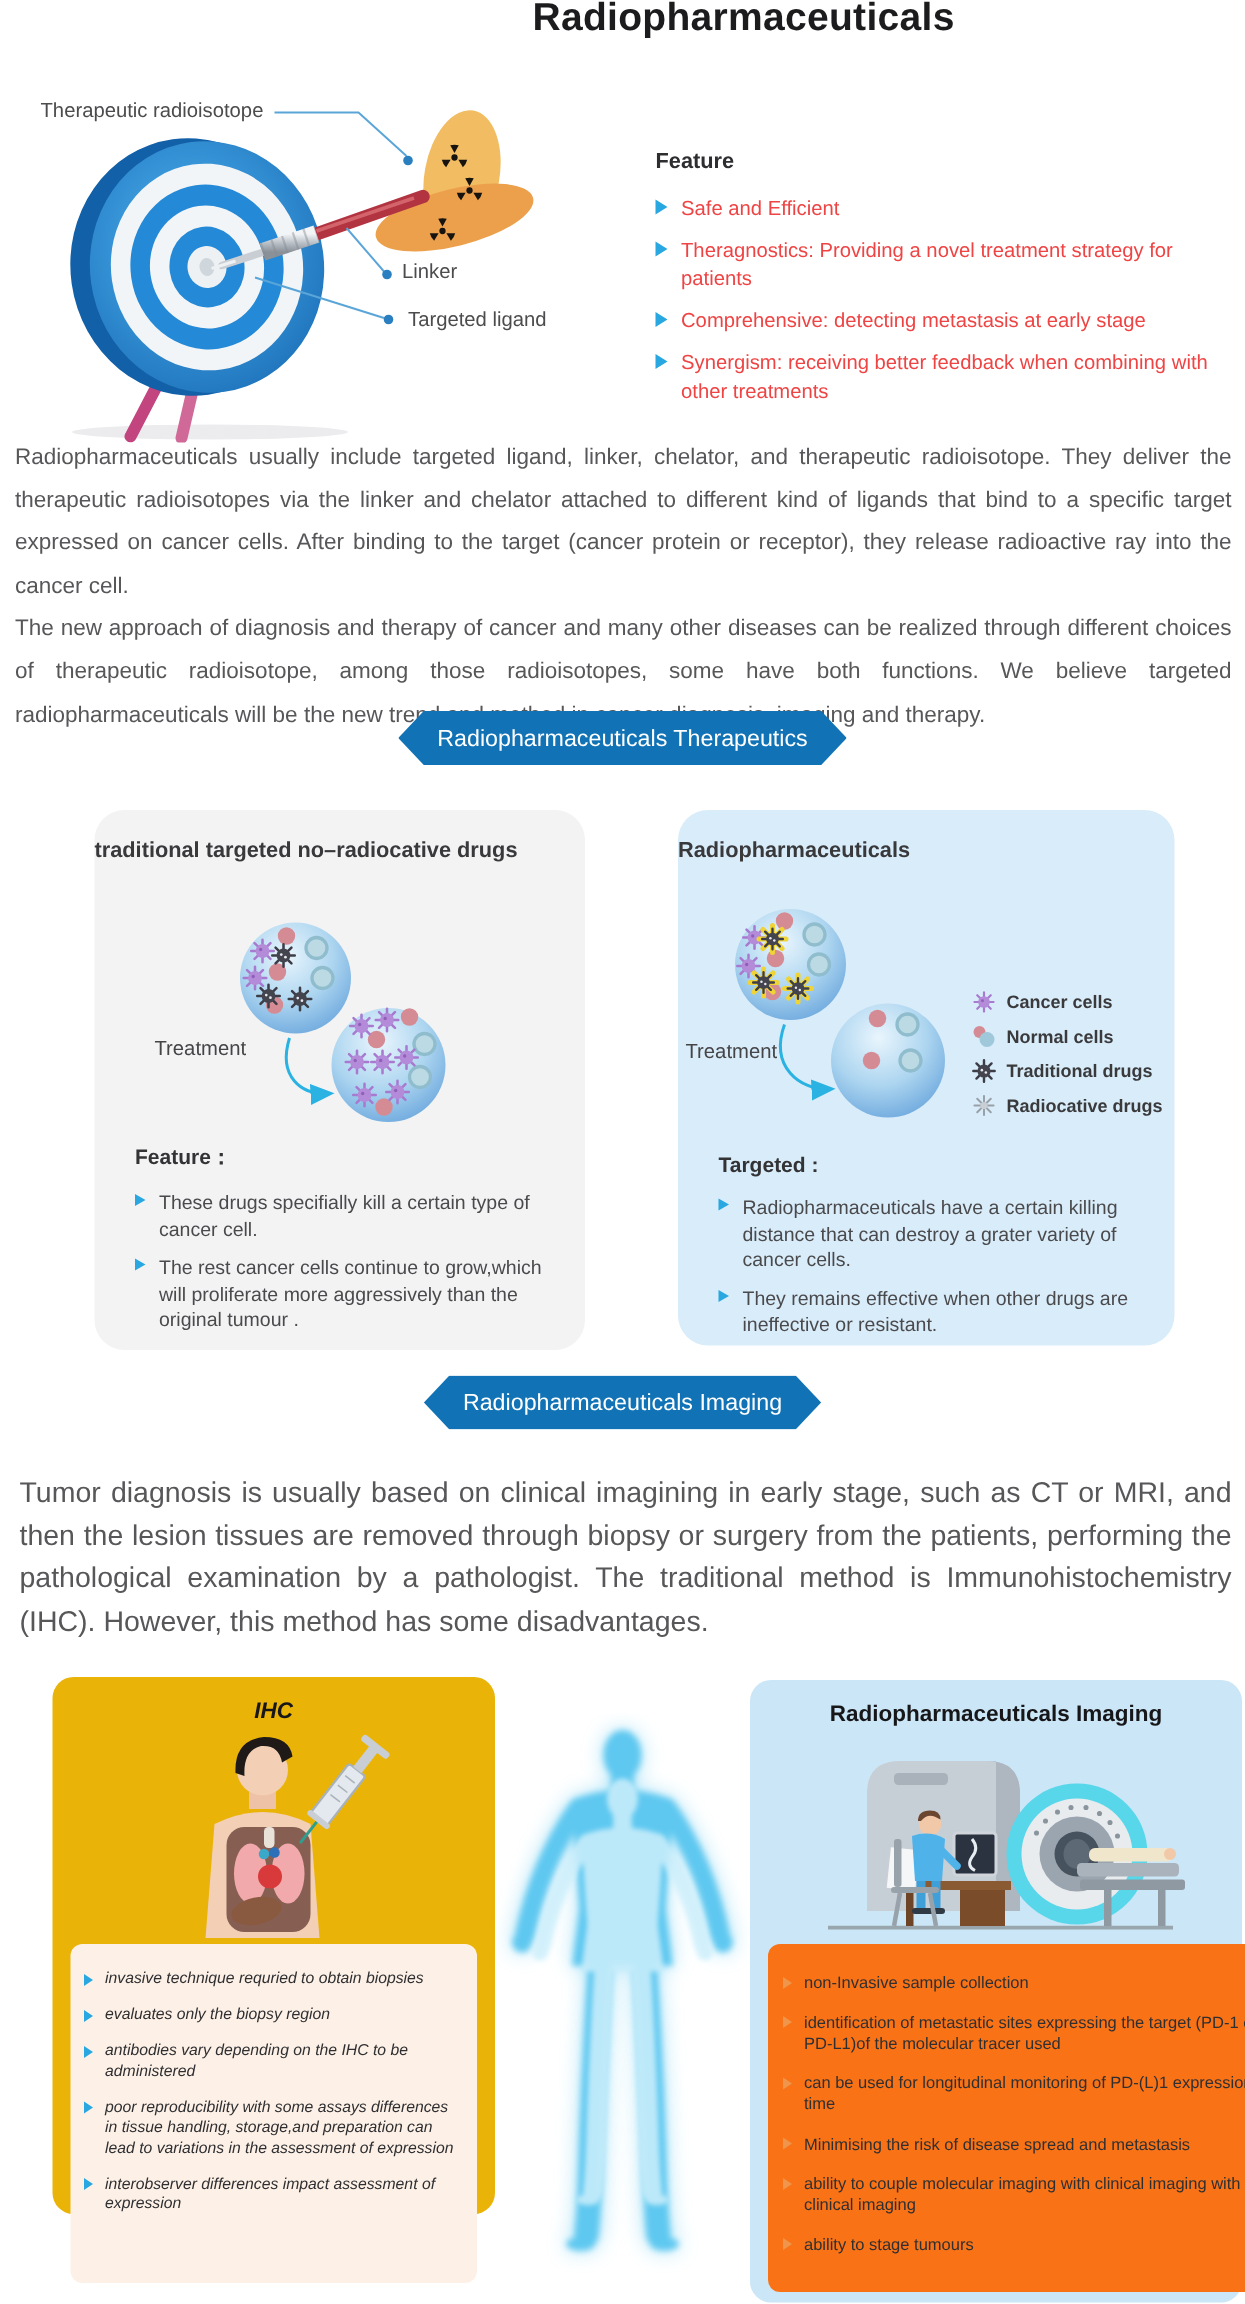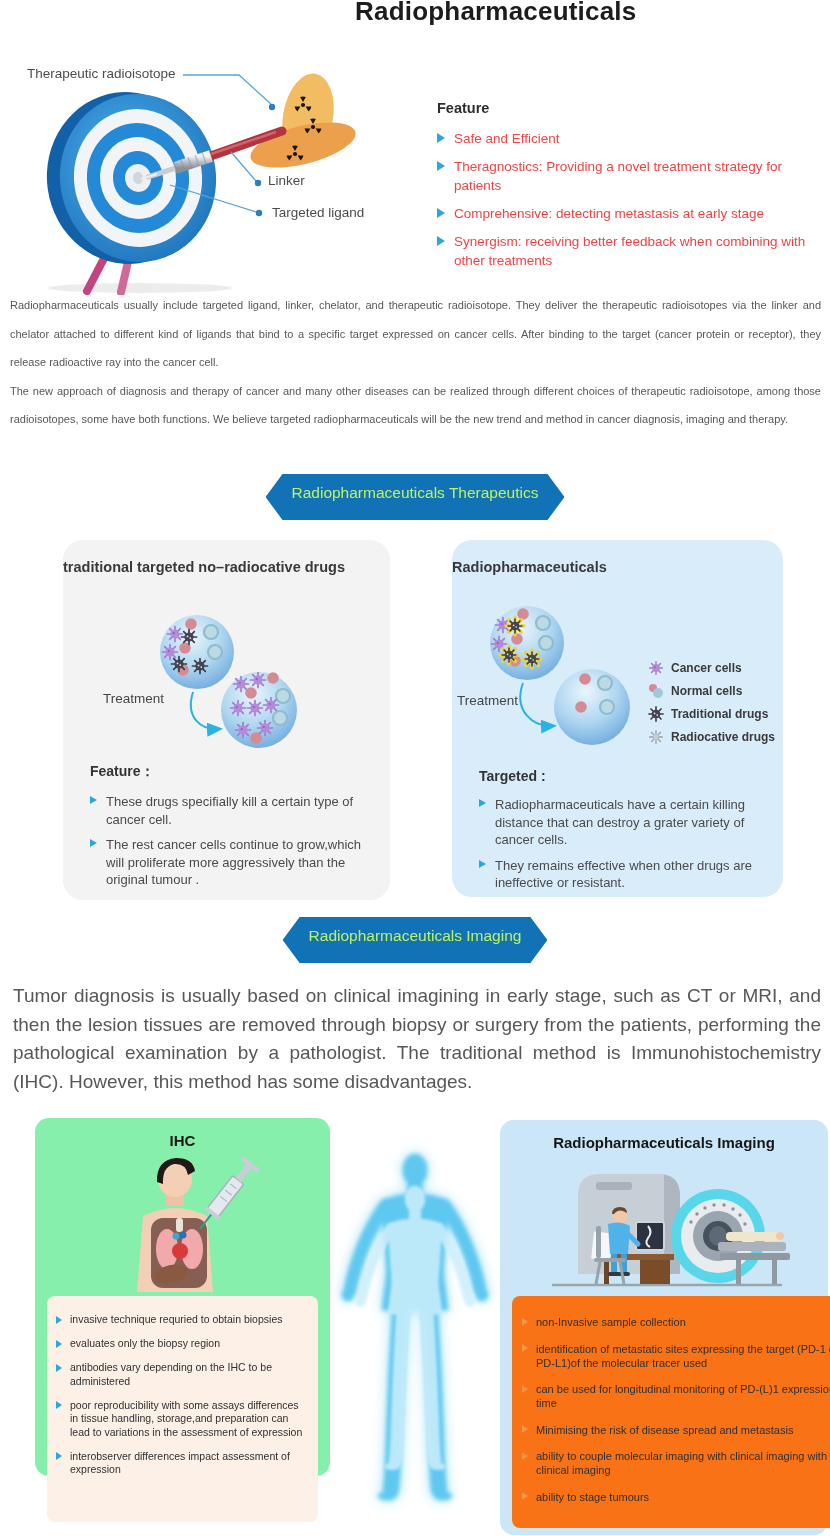--- a/index.html
+++ b/index.html
@@ -16,26 +16,26 @@
   .lbl-linker{left:268px;top:118px;}
   .lbl-ligand{left:272px;top:150px;}
   .feature-panel{position:absolute;left:437px;top:45px;width:372px;}
   .feature-heading{font-size:14.5px;font-weight:bold;color:#2e2e31;margin-bottom:13px;}
   .feat-item{display:flex;gap:9px;margin-bottom:9px;font-size:13.5px;line-height:19px;color:#ef4444;}
   .tri{flex:none;width:0;height:0;border-style:solid;border-width:5px 0 5px 8px;
        border-color:transparent transparent transparent #29a7e1;margin-top:4px;}
   .tri.orange{border-left-color:#f0964c;}
 
   
-  .intro{position:absolute;left:10px;top:291px;width:811px;font-size:11px;line-height:28.6px;
+  .intro{position:absolute;left:10px;top:291px;width:811px;font-size:15px;line-height:28.6px;
          color:#57575a;text-align:justify;}
   .intro p{margin:0;}
 
-  .banner{position:absolute;left:50%;transform:translateX(-50%);height:46px;line-height:38px;
-          padding:0 26px;background:#1173b5;color:#bef264;font-size:15.5px;white-space:nowrap;
+  .banner{position:absolute;left:50%;transform:translateX(-50%);height:36px;line-height:38px;
+          padding:0 26px;background:#1173b5;color:#ffffff;font-size:15.5px;white-space:nowrap;
           clip-path:polygon(17px 0,calc(100% - 17px) 0,100% 50%,calc(100% - 17px) 100%,17px 100%,0 50%);}
   .banner-1{top:474px;}
   .banner-2{top:917px;}
 
   
   .card{position:absolute;border-radius:20px;}
   .card-left{left:63px;top:540px;width:327px;height:360px;background:#f3f3f4;}
   .card-right{left:452px;top:540px;width:331px;height:357px;background:#d9ecf9;}
   .card-title{position:absolute;left:0;right:0;top:19px;font-size:14.5px;
               font-weight:bold;color:#39393c;}
@@ -54,21 +54,21 @@
   .cf-right{top:228px;}
   .cf-heading{font-size:14px;font-weight:bold;color:#333336;margin-bottom:12px;}
   .cf-item{display:flex;gap:9px;margin-bottom:8px;font-size:13px;line-height:17.5px;color:#4a4a4d;}
   .cf-item .tri{margin-top:3px;border-width:4.5px 0 4.5px 7.5px;}
 
   
   .imaging-intro{position:absolute;left:13px;top:982px;width:808px;font-size:19px;line-height:28.6px;
                  color:#57575a;text-align:justify;}
 
   
-  .card-ihc{left:35px;top:1118px;width:295px;height:358px;background:#86efac;border-radius:14px;}
+  .card-ihc{left:35px;top:1118px;width:295px;height:358px;background:#eab308;border-radius:14px;font-style:italic;}
   .card-img{left:500px;top:1120px;width:328px;height:415px;background:#cbe6f6;border-radius:14px;}
   .card2-title{position:absolute;left:0;right:0;top:14px;text-align:center;font-size:15px;
                font-weight:bold;color:#17171a;}
   .ihc-art{position:absolute;left:68px;top:36px;width:160px;height:138px;}
   .mri-art{position:absolute;left:40px;top:46px;width:252px;height:128px;}
   .inner-panel{position:absolute;border-radius:8px;}
   .panel-ihc{left:12px;top:178px;width:271px;height:226px;background:#fdf1e7;padding:17px 10px 0 9px;box-sizing:border-box;}
   .panel-img{left:12px;top:176px;width:360px;height:232px;background:#f97316;padding:19px 12px 0 10px;box-sizing:border-box;}
   .p2-item{display:flex;gap:8px;margin-bottom:10px;color:#2f2f32;}
   .panel-ihc .p2-item{font-size:10.5px;line-height:13.5px;margin-bottom:10.5px;}

